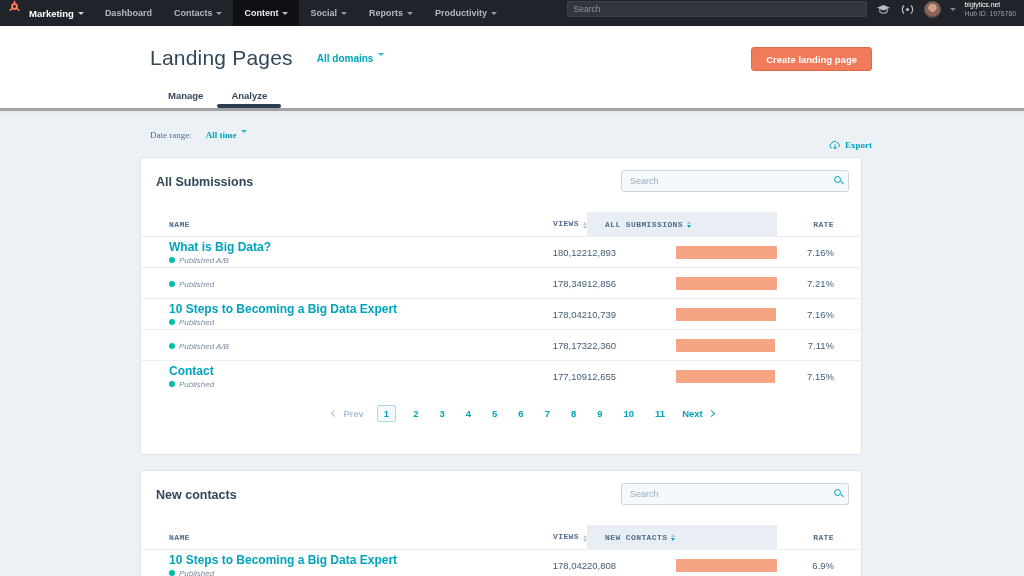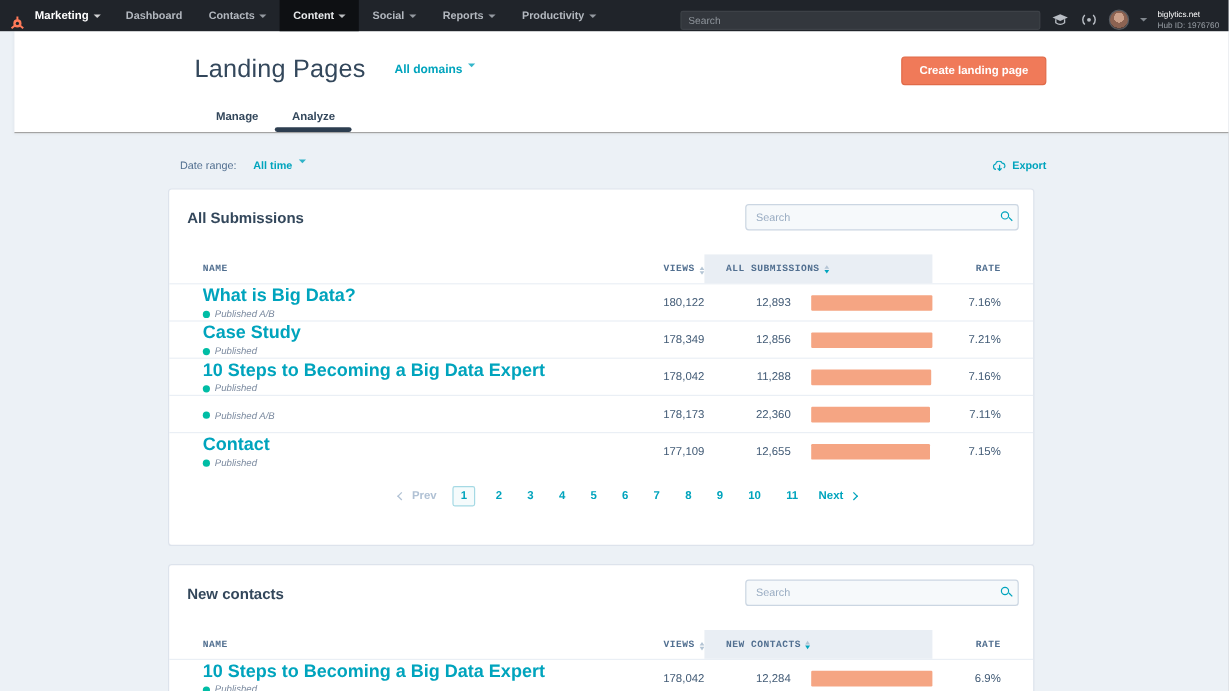--- a/index.html
+++ b/index.html
@@ -3,21 +3,21 @@
 <meta charset="utf-8">
 <style>
   * { margin:0; padding:0; box-sizing:border-box; }
   html,body { background:#c8ccd2; }
   body { font-family:"Liberation Sans", sans-serif; }
   .page { position:relative; width:1024px; height:576px; overflow:hidden;
           background:var(--body-bg,#ecf1f6); }
 
   
   .nav { position:absolute; top:0; left:0; right:0; height:26px;
-         background:var(--nav-bg,#20242a); display:flex; align-items:flex-end;
+         background:var(--nav-bg,#20242a); display:flex; align-items:flex-start;
          padding:0 6px 0 8px; z-index:30; }
   .nav-logo { display:flex; align-items:center; margin-right:4px; cursor:pointer; }
   .nav-brand { display:flex; align-items:center; gap:4px; color:#fff; font-size:9.5px;
                font-weight:bold; padding:0 10px 0 4px; height:26px; cursor:pointer; }
   .nav-item { display:flex; align-items:center; gap:4px; color:#b3b8bf; font-size:9px;
               font-weight:bold; padding:0 11px; height:26px; cursor:pointer; white-space:nowrap; }
   .nav-item.active { background:#0e1013; color:#e8eaec; }
   .caret-down { width:0; height:0; border-left:3px solid transparent;
                 border-right:3px solid transparent; border-top:3.5px solid currentColor;
                 display:inline-block; opacity:.8; }
@@ -27,43 +27,43 @@
                 font-family:"Liberation Sans", sans-serif; }
   .nav-search::placeholder { color:#8f959c; }
   .nav-ico { color:#b9bec5; display:flex; align-items:center; cursor:pointer; }
   .avatar { width:17px; height:17px; border-radius:50%;
             background:radial-gradient(circle at 50% 38%, #caa08a 0 34%, #8c6352 35% 70%, #5f4237 71%);
             border:1px solid #555a60; cursor:pointer; }
   .account { color:#fff; font-size:6.8px; line-height:1.35; padding-right:2px; }
   .account .hubid { color:#9aa0a7; }
 
   
-  .band { position:absolute; top:26px; left:12px; right:0; height:85px; background:#fff;
-          border-bottom:1px solid #a3a3a3; box-shadow:0 1px 3px rgba(45,62,80,.08); z-index:20; }
+  .band { position:absolute; top:26px; left:0; right:0; height:85px; background:#fff;
+          border-bottom:3px solid #a3a3a3; box-shadow:0 1px 3px rgba(45,62,80,.08); z-index:20; }
   .band-title-row { position:absolute; left:150px; top:20px; display:flex; align-items:center; gap:24px; }
   .page-title { font-size:21px; color:var(--navy,#33475b); font-weight:500; letter-spacing:.2px; }
   .link-dd { display:flex; gap:5px; color:var(--link,#00a4bd);
              font-size:10px; font-weight:bold; cursor:pointer; }
   .create-btn { position:absolute; right:152px; top:21px; height:24px; padding:0 14px;
                 background:var(--accent,#f07a59); border:1px solid #e06a48; border-radius:3px;
                 color:#fff; font-size:9.5px; font-weight:bold; cursor:pointer;
                 font-family:"Liberation Sans", sans-serif; }
   .tabs { position:absolute; left:154px; bottom:0; display:flex; }
   .tab { padding:6px 14px 7px; font-size:9.5px; font-weight:bold; color:var(--navy,#33475b);
          cursor:pointer; position:relative; }
   .tab.active::after { content:""; position:absolute; left:0; right:0; bottom:0; height:4px;
                        background:#2d3e50; border-radius:2px; }
 
   
-  .toolbar { position:absolute; top:133px; left:150px; width:722px; display:flex;
-             align-items:center; font-size:9px; }
+  .toolbar { position:absolute; top:119px; left:150px; width:722px; display:flex;
+             align-items:center; font-size:9px;font-family:Liberation Serif, serif; }
   .toolbar-label { color:#516f90; }
   .toolbar .link-dd { margin-left:14px; font-size:9px; }
   .export { margin-left:auto; display:flex; align-items:center; gap:4px;
-            color:var(--link,#00a4bd); font-size:9px; font-weight:bold; cursor:pointer; }
+            color:var(--link,#00a4bd); font-size:9px; font-weight:bold; cursor:pointer;margin-top:21px; }
 
   
   .card { position:absolute; left:140px; width:722px; background:#fff;
           border:1px solid #dde3ec; border-radius:3px; }
   .card1 { top:157px; height:298px; }
   .card2 { top:470px; height:150px; }
   .card-head { display:flex; justify-content:space-between; align-items:flex-start;
                padding:12px 12px 6px 15px; }
   .card-title { font-size:12.5px; font-weight:bold; color:var(--navy,#33475b); padding-top:5px; }
   .search-wrap { position:relative; }
@@ -77,27 +77,27 @@
                 background:var(--link,#00a4bd); transform:rotate(45deg);
                 right:-3.5px; bottom:-1px; }
 
   
   .t-head, .t-row { display:flex; align-items:center; padding:0 27px 0 28px; }
   .t-head { height:24px; margin-top:14px;font-family:Liberation Mono, monospace; }
   .t-row { height:31px; border-top:1px solid #eaeff5; }
   .hcell { font-size:8px; font-weight:bold; color:#516f90; letter-spacing:.4px; }
   .col-name { flex:1; min-width:0; }
   .col-views { width:88px; text-align:right; }
-  .col-metric { width:72px; text-align:right; }
+  .col-metric { width:72px; }
   .col-bar { width:118px; padding-left:17px; }
   .col-rate { width:57px; text-align:right; }
   .hgroup { width:190px; height:24px; background:#e9eef4; display:flex; align-items:center;
             padding-left:18px; cursor:pointer; }
   .num { font-size:9.5px; color:#425b76; }
-  .name-link { font-size:15px; font-weight:bold; color:var(--link,#00a4bd);
+  .name-link { font-size:12px; font-weight:bold; color:var(--link,#00a4bd);
                cursor:pointer; white-space:nowrap; overflow:hidden; text-overflow:ellipsis; }
   .status { display:flex; align-items:center; gap:4px; margin-top:2px;font-style:italic; }
   .dot { width:6px; height:6px; border-radius:50%; background:var(--green,#00bda5); }
   .status-txt { font-size:8px; color:#7c8ba0; }
   .bar-track { width:101px; }
   .bar { height:13px; background:var(--bar,#f5a583); border-radius:1px; }
   .sort-ud { display:inline-flex; flex-direction:column; gap:1px; margin-left:4px;
              vertical-align:1px; cursor:pointer; }
   .tri-up { width:0; height:0; border-left:2.5px solid transparent; border-right:2.5px solid transparent;
             border-bottom:3px solid #b3c4d4; }
@@ -267,21 +267,20 @@
           <span class="col-bar">
             <span class="bar-track" style="display:block">
               <span class="bar" style="display: block; width: 100%;"></span>
             </span>
           </span>
           <span class="num col-rate">7.16%</span>
         </div>
 
         <div class="t-row">
           <span class="col-name">
-            <div class="name-link">Case Study</div>
             <div class="status">
               <span class="dot"></span>
               <span class="status-txt">Published</span>
             </div>
           </span>
           <span class="num col-views">178,349</span>
           <span class="num col-metric">12,856</span>
           <span class="col-bar">
             <span class="bar-track" style="display:block">
               <span class="bar" style="display: block; width: 99.7%;"></span>
@@ -292,21 +291,21 @@
 
         <div class="t-row">
           <span class="col-name">
             <div class="name-link">10 Steps to Becoming a Big Data Expert</div>
             <div class="status">
               <span class="dot"></span>
               <span class="status-txt">Published</span>
             </div>
           </span>
           <span class="num col-views">178,042</span>
-          <span class="num col-metric">11,288</span>
+          <span class="num col-metric">10,739</span>
           <span class="col-bar">
             <span class="bar-track" style="display:block">
               <span class="bar" style="display: block; width: 98.8%;"></span>
             </span>
           </span>
           <span class="num col-rate">7.16%</span>
         </div>
 
         <div class="t-row">
           <span class="col-name">
@@ -408,21 +407,21 @@
 
         <div class="t-row">
           <span class="col-name">
             <div class="name-link">10 Steps to Becoming a Big Data Expert</div>
             <div class="status">
               <span class="dot"></span>
               <span class="status-txt">Published</span>
             </div>
           </span>
           <span class="num col-views">178,042</span>
-          <span class="num col-metric">12,284</span>
+          <span class="num col-metric">20,808</span>
           <span class="col-bar">
             <span class="bar-track" style="display:block">
               <span class="bar" style="display: block; width: 100%;"></span>
             </span>
           </span>
           <span class="num col-rate">6.9%</span>
         </div>
       </div>
   </div>
 

